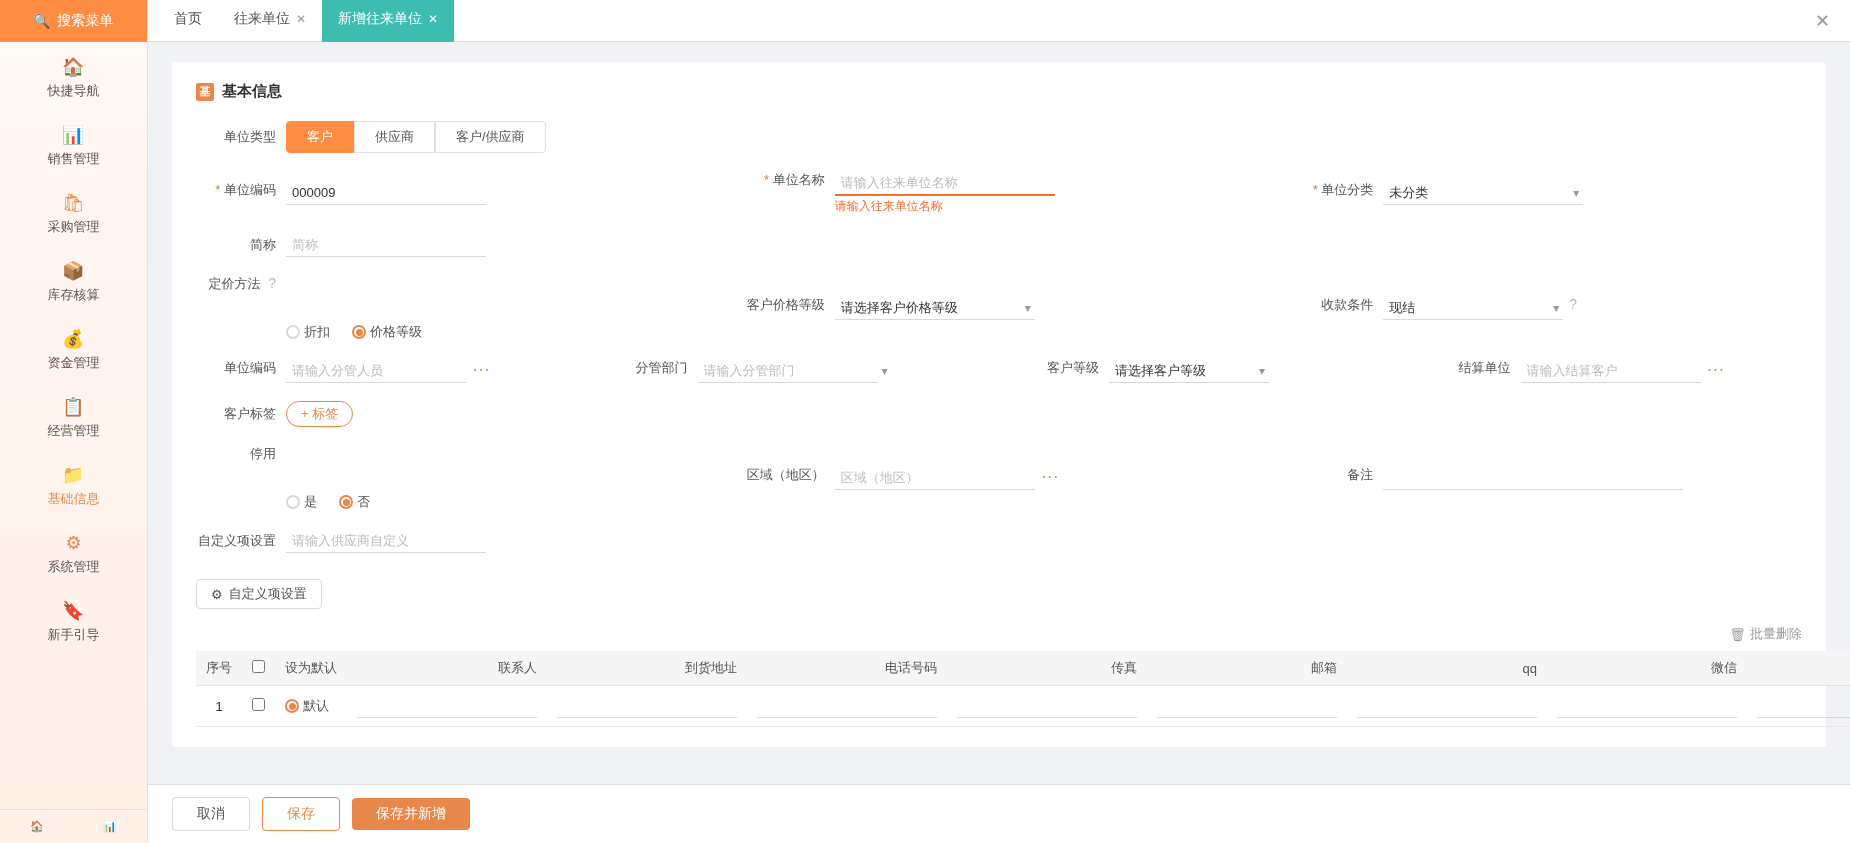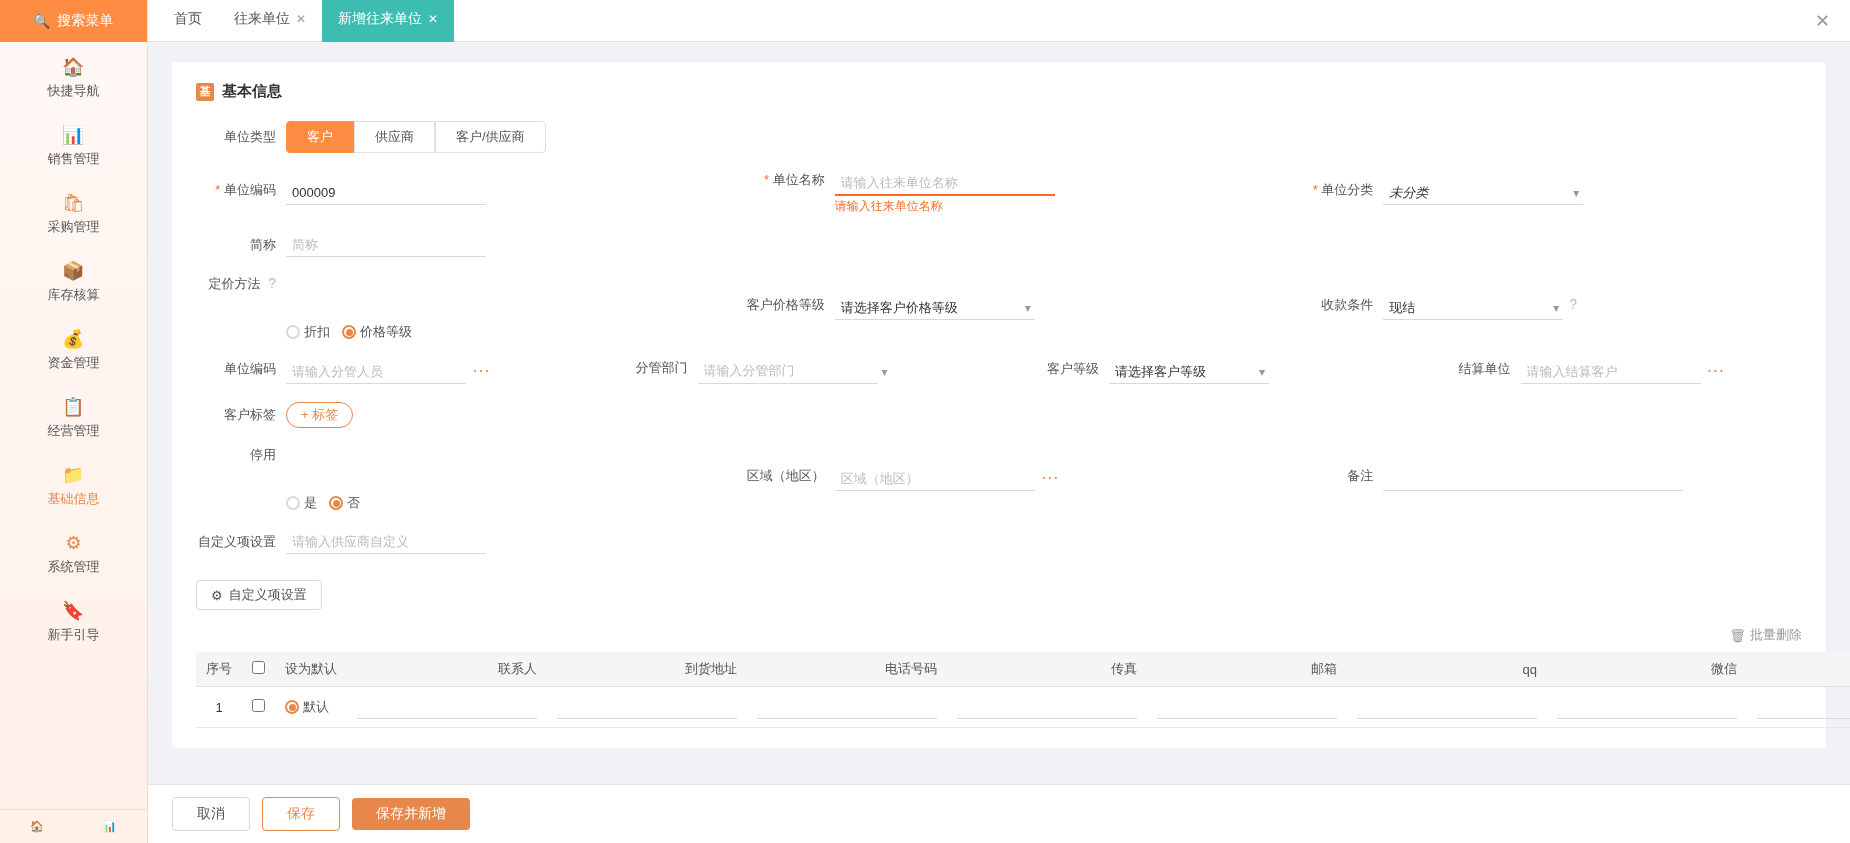--- a/index.html
+++ b/index.html
@@ -239,21 +239,21 @@
     .dots-btn {
       color: #e8874a;
       font-size: 18px;
       cursor: pointer;
       margin-left: 6px;
     }
 
     
     .radio-group {
       display: flex;
-      gap: 12px;
+      gap: 22px;
       align-items: center;
       margin-top: 48px;
     }
     .radio-item {
       display: flex;
       align-items: center;
       gap: 4px;
       font-size: 13px;
       color: #555;
       cursor: pointer;
@@ -482,21 +482,21 @@
           <div class="form-field">
             <input type="text" class="form-input error-border" style="width: 220px;" placeholder="请输入往来单位名称">
             <span class="error-text">请输入往来单位名称</span>
           </div>
         </div>
         <div class="col-sep"></div>
 
         <div class="form-col">
           <div class="form-label required">单位分类</div>
           <div class="select-wrapper">
-            <select class="form-select" style="width:200px;font-style:italic;">
+            <select class="form-select" style="width:200px;">
               <option>未分类</option>
             </select>
             <span class="chevron">▾</span>
           </div>
         </div>
       </div>
 
       
       <div class="form-row">
         <div class="form-label">简称</div>
@@ -552,21 +552,21 @@
         <div class="form-col">
           <div class="form-label">单位编码</div>
           <input type="text" class="form-input" style="width: 160px;" placeholder="请输入分管人员">
           <span class="dots-btn">···</span>
         </div>
         <div class="col-sep"></div>
 
         <div class="form-col">
           <div class="form-label">分管部门</div>
           <div class="select-wrapper">
-            <input type="text" class="form-input" style="width: 160px; font-family: Liberation Serif, serif;" placeholder="请输入分管部门">
+            <input type="text" class="form-input" style="width: 160px;" placeholder="请输入分管部门">
             <span class="chevron" style="position:relative; right:auto; margin-left:4px;">▾</span>
           </div>
         </div>
         <div class="col-sep"></div>
 
         <div class="form-col">
           <div class="form-label">客户等级</div>
           <div class="select-wrapper">
             <select class="form-select" style="width:160px;">
               <option value="">请选择客户等级</option>

